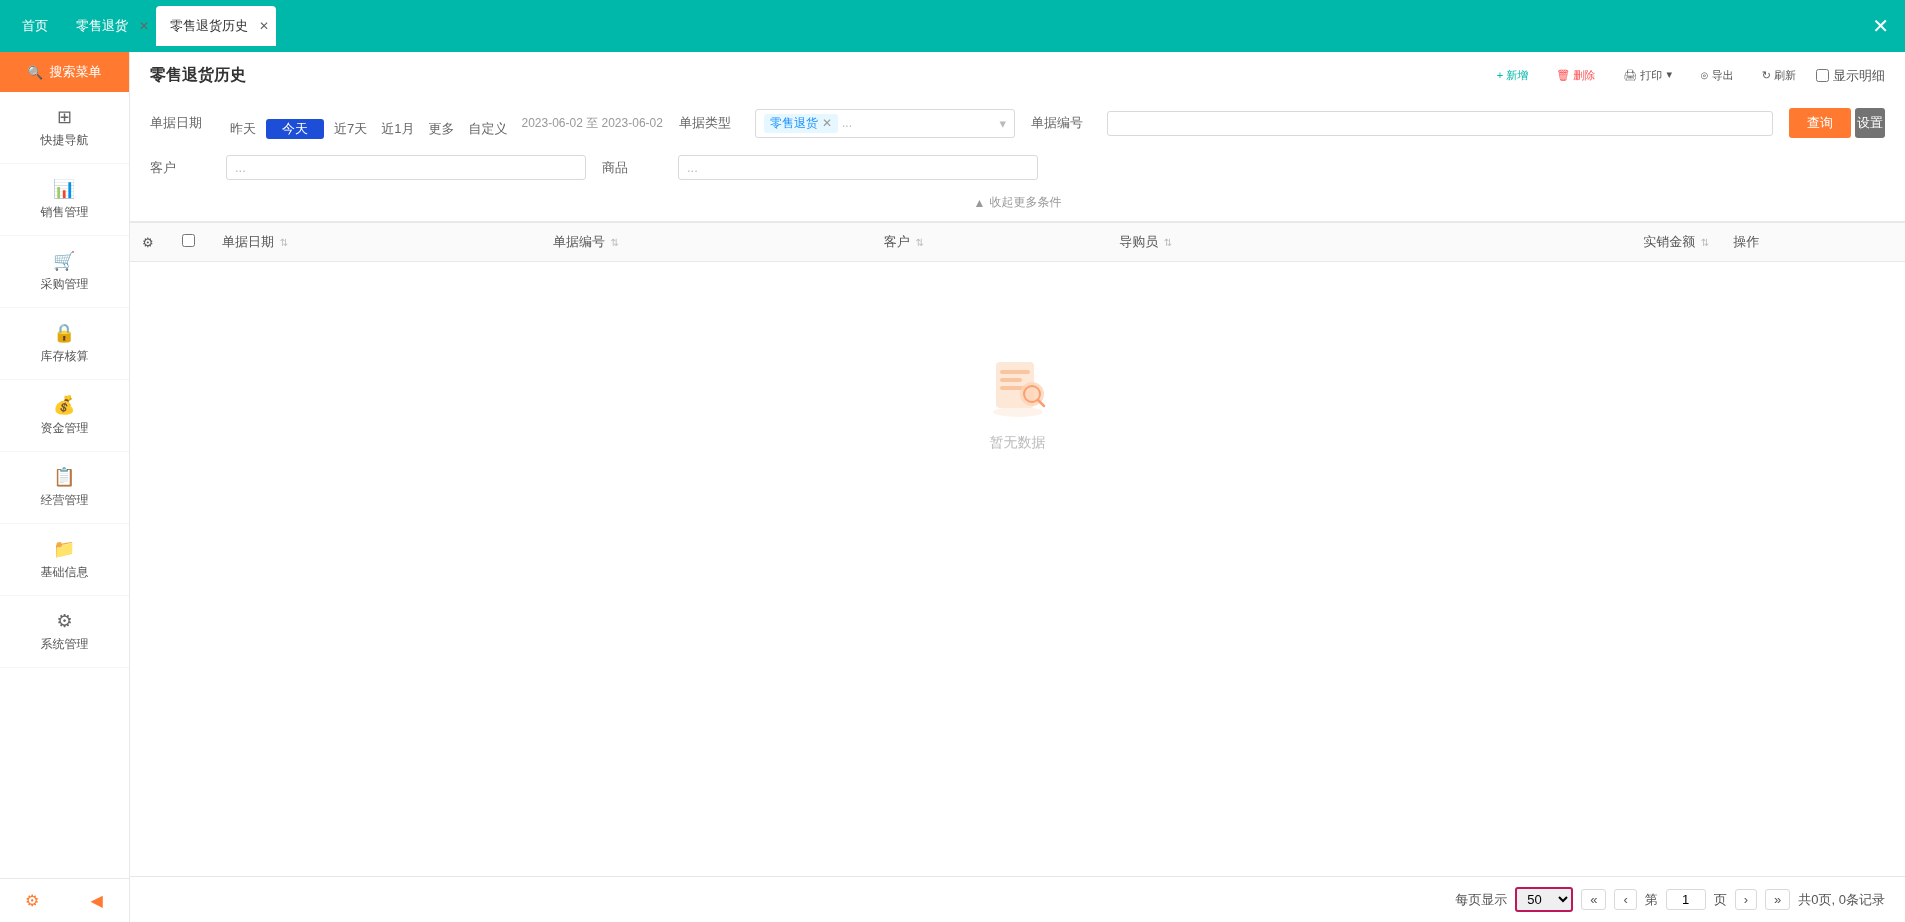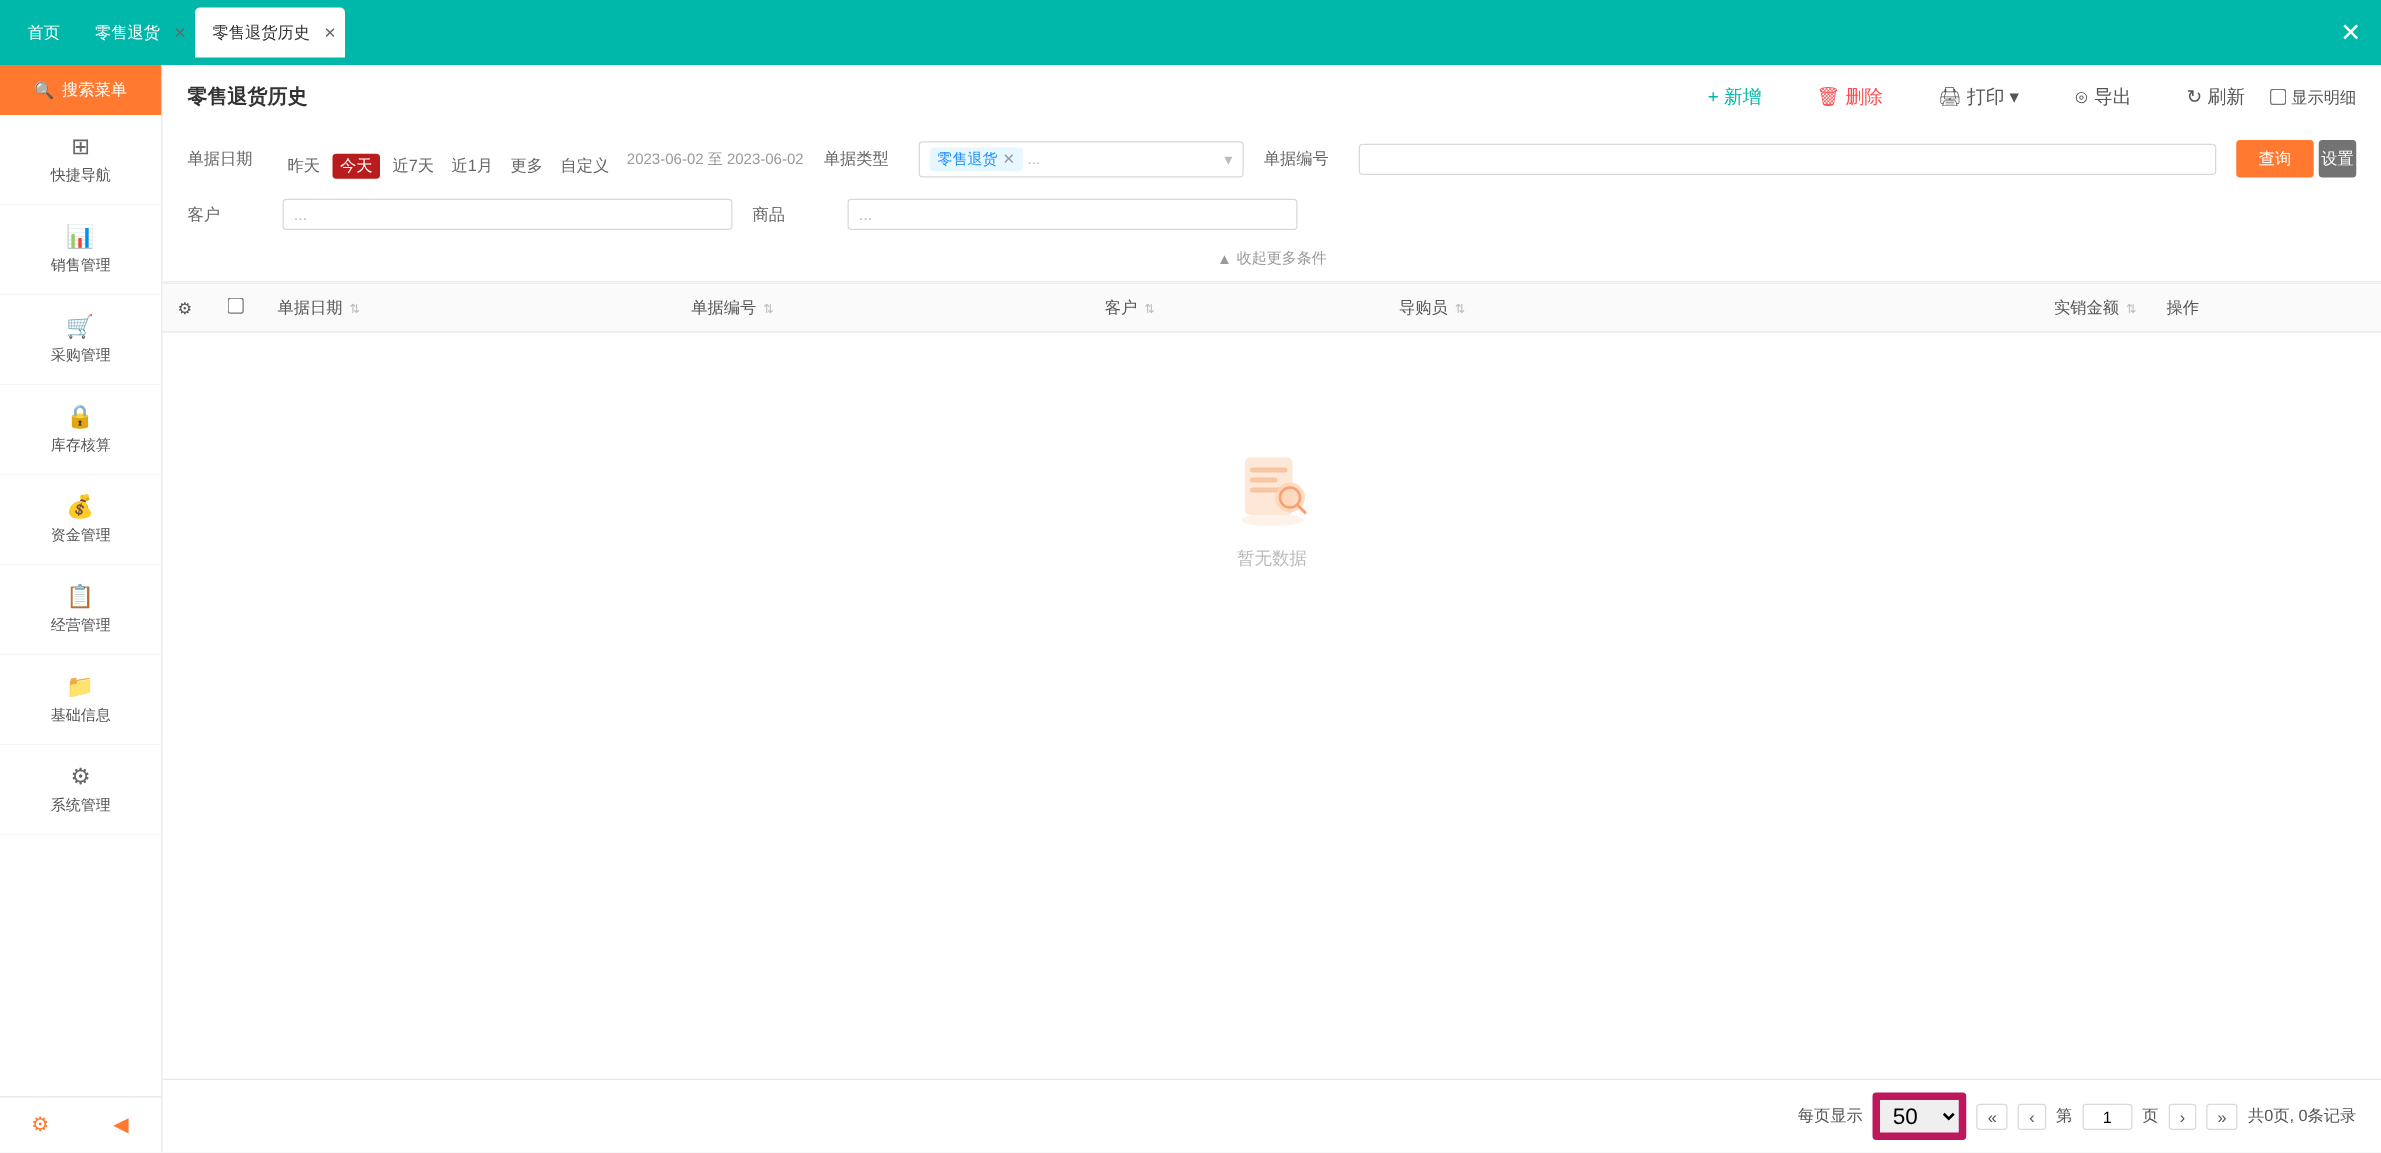--- a/index.html
+++ b/index.html
@@ -137,26 +137,25 @@
     }
     .toolbar {
       display: flex;
       align-items: center;
       gap: 12px;
     }
     .toolbar-btn {
       display: flex;
       align-items: flex-start;
       gap: 4px;
-      font-size: 15px;
+      font-size: 11px;
       color: #555;
       cursor: pointer;
       padding: 4px 8px;
       border-radius: 3px;
-      margin-left: 16px;
     }
     .toolbar-btn.new { color: #00b8a9; }
     .toolbar-btn.delete { color: #ff4d4f; }
     .btn-query {
       background: #ff7a30;
       color: #fff;
       border: none;
       padding: 6px 18px;
       border-radius: 3px;
       cursor: pointer;
@@ -203,24 +202,24 @@
       gap: 6px;
       font-size: 13px;
     }
     .date-shortcut {
       color: #666;
       cursor: pointer;
       padding: 1px 4px;
       margin-top: 12px;
     }
     .date-shortcut.active {
-      background: #b91c1c;
+      background: #1d4ed8;
       color: #fff;
       border-radius: 3px;
-      padding: 1px 6px;
+      padding: 1px 16px;
     }
     .date-range {
       color: #999;
       font-size: 12px;
       margin-left: 4px;
     }
     .filter-select {
       border: 1px solid #d9d9d9;
       border-radius: 3px;
       padding: 4px 8px;
@@ -330,24 +329,24 @@
       padding: 10px 20px;
       display: flex;
       align-items: center;
       justify-content: flex-end;
       gap: 8px;
       font-size: 13px;
       color: #555;
       flex-shrink: 0;
     }
     .page-size-select {
-      border: 6px solid #be185d;
+      border: 2px solid #be185d;
       border-radius: 3px;
       padding: 2px 6px;
-      font-size: 18px;
+      font-size: 13px;
       cursor: pointer;
     }
     .page-nav-btn {
       border: 1px solid #d9d9d9;
       background: #fff;
       padding: 2px 8px;
       border-radius: 3px;
       cursor: pointer;
       color: #555;
       font-size: 13px;

